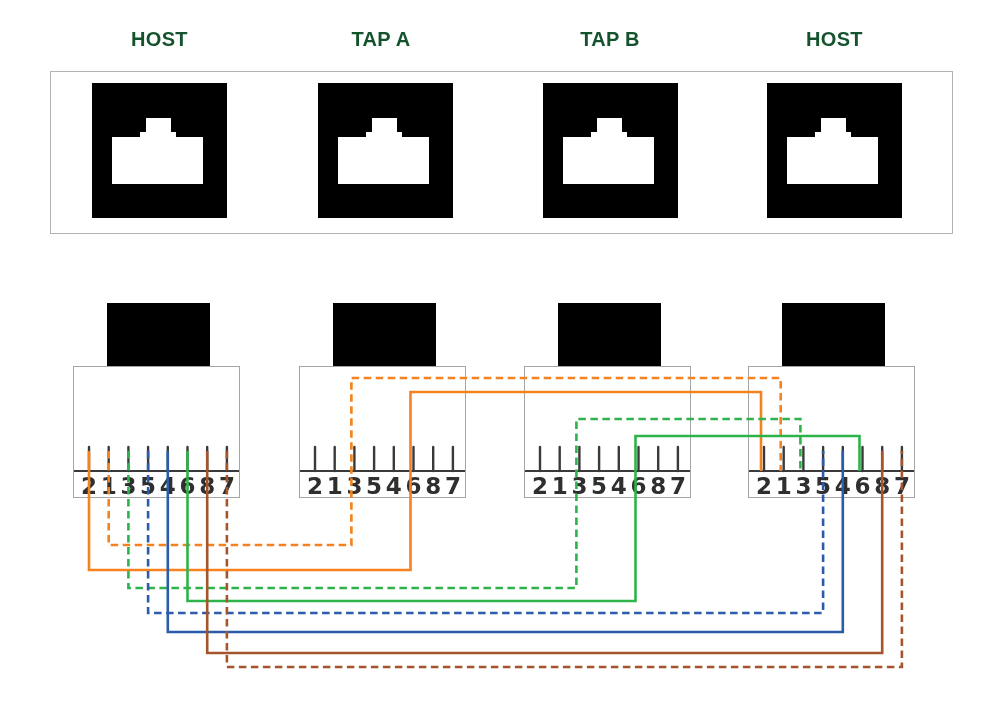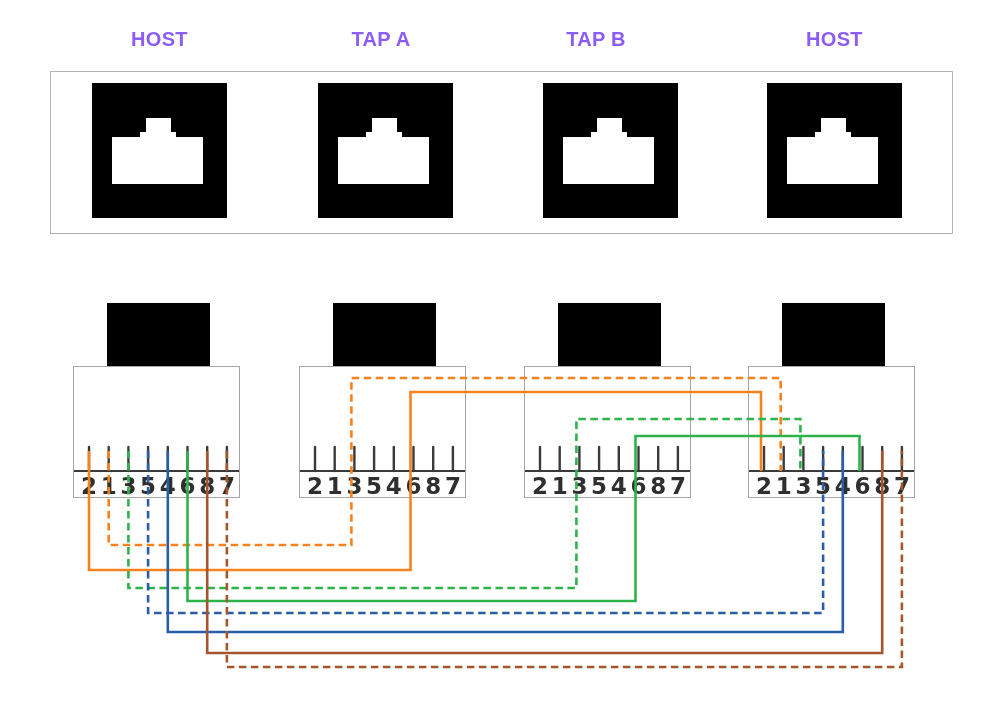--- a/index.html
+++ b/index.html
@@ -6,21 +6,21 @@
   #canvas{
     position:relative;width:1000px;height:706px;background:#ffffff;
     font-family:"Liberation Sans",sans-serif;overflow:hidden;
   }
   #jack-panel{
     position:absolute;left:50px;top:71px;width:901px;height:161px;
     border:1.5px solid #b3b3b3;background:#ffffff;
   }
   .jack-label{
     position:absolute;top:28px;width:150px;text-align:center;
-    font-size:20px;font-weight:700;color:#8b5cf6;letter-spacing:0.3px;
+    font-size:20px;font-weight:700;color:#14532d;letter-spacing:0.3px;
   }
   .jack-icon{position:absolute;top:83px;width:135px;height:135px;}
   .plug{position:absolute;top:303px;width:103px;height:63px;background:#000000;}
   .conn-box{
     position:absolute;top:366px;width:167px;height:132px;
     border:1.4px solid #a6a6a6;background:transparent;box-sizing:border-box;
   }
   #wire-layer{position:absolute;left:0;top:0;}
   .pin-digit{
     font-family:"DejaVu Sans","Liberation Sans",sans-serif;
@@ -36,21 +36,21 @@
       <div class="jack-label" style="left: 84.5px;">HOST</div>
       <svg class="jack-icon" viewBox="0 0 135 135" style="left: 92px;">
         <rect x="0" y="0" width="135" height="135" fill="#000000"></rect>
         <polygon fill="#ffffff" points="20,101 20,54 48,54 48,49 54,49 54,35 79,35 79,49 84,49 84,54 111,54 111,101"></polygon>
       </svg>
       <div class="jack-label" style="left: 306px;">TAP A</div>
       <svg class="jack-icon" viewBox="0 0 135 135" style="left: 318px;">
         <rect x="0" y="0" width="135" height="135" fill="#000000"></rect>
         <polygon fill="#ffffff" points="20,101 20,54 48,54 48,49 54,49 54,35 79,35 79,49 84,49 84,54 111,54 111,101"></polygon>
       </svg>
-      <div class="jack-label" style="left: 521px;">TAP B</div>
+      <div class="jack-label" style="left: 535px;">TAP B</div>
       <svg class="jack-icon" viewBox="0 0 135 135" style="left: 543px;">
         <rect x="0" y="0" width="135" height="135" fill="#000000"></rect>
         <polygon fill="#ffffff" points="20,101 20,54 48,54 48,49 54,49 54,35 79,35 79,49 84,49 84,54 111,54 111,101"></polygon>
       </svg>
       <div class="jack-label" style="left: 759.5px;">HOST</div>
       <svg class="jack-icon" viewBox="0 0 135 135" style="left: 767px;">
         <rect x="0" y="0" width="135" height="135" fill="#000000"></rect>
         <polygon fill="#ffffff" points="20,101 20,54 48,54 48,49 54,49 54,35 79,35 79,49 84,49 84,54 111,54 111,101"></polygon>
       </svg>
     </div>

